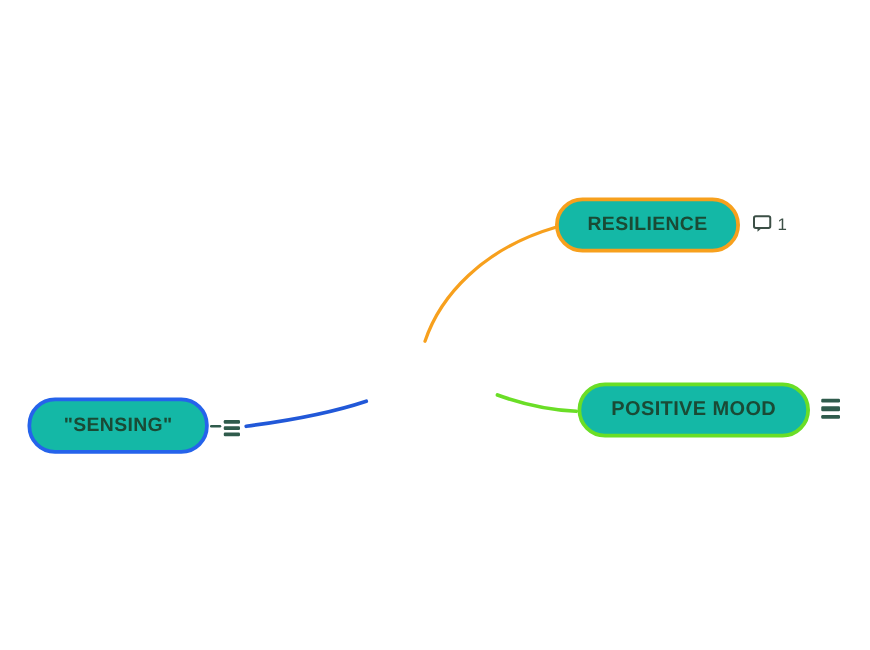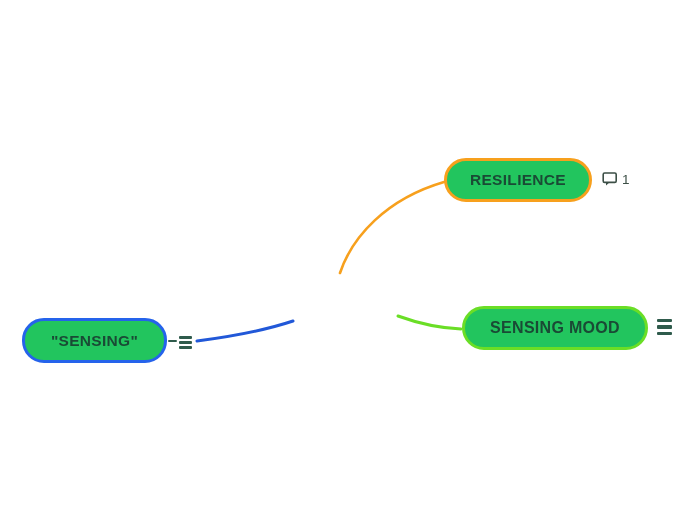--- a/index.html
+++ b/index.html
@@ -30,21 +30,21 @@
   .connector.orange { stroke: #f7a01d; stroke-width: 2.6; }
   .connector.green  { stroke: #6ade26; stroke-width: 3; }
   .connector.blue   { stroke: #2158d8; stroke-width: 3; }
   .connector.stub   { stroke: #2f5b4c; stroke-width: 2; }
 
   .node {
     position: absolute;
     display: flex;
     align-items: center;
     justify-content: center;
-    background: #22c55e;
+    background: #14b8a6;
     box-sizing: border-box;
     border-radius: 26px;
     font-weight: bold;
     letter-spacing: 0.3px;
     cursor: pointer;
   }
   .node-root {
     left: 238px; top: 272px;
     width: 170px; height: 49px;
     border: 3px solid #3289c9;
@@ -132,21 +132,21 @@
     <span>
       <svg width="16" height="16" viewBox="0 0 16 16">
         <rect x="1.2" y="2" width="13" height="9.4" rx="1.4" fill="none" stroke="#3c4f46" stroke-width="1.6"></rect>
         <path d="M 4 11.4 L 4 14.4 L 7.4 11.4 Z" fill="#3c4f46"></path>
       </svg>
     </span>
     <span>1</span>
   </div>
 
   <div class="node node-positive-mood">
-    <span>SENSING MOOD</span>
+    <span>POSITIVE MOOD</span>
   </div>
 
   <div class="hamburger hamburger-pm">
     <span class="bar"></span>
     <span class="bar"></span>
     <span class="bar"></span>
   </div>
 
   <div class="node node-sensing">
     <span>"SENSING"</span>

